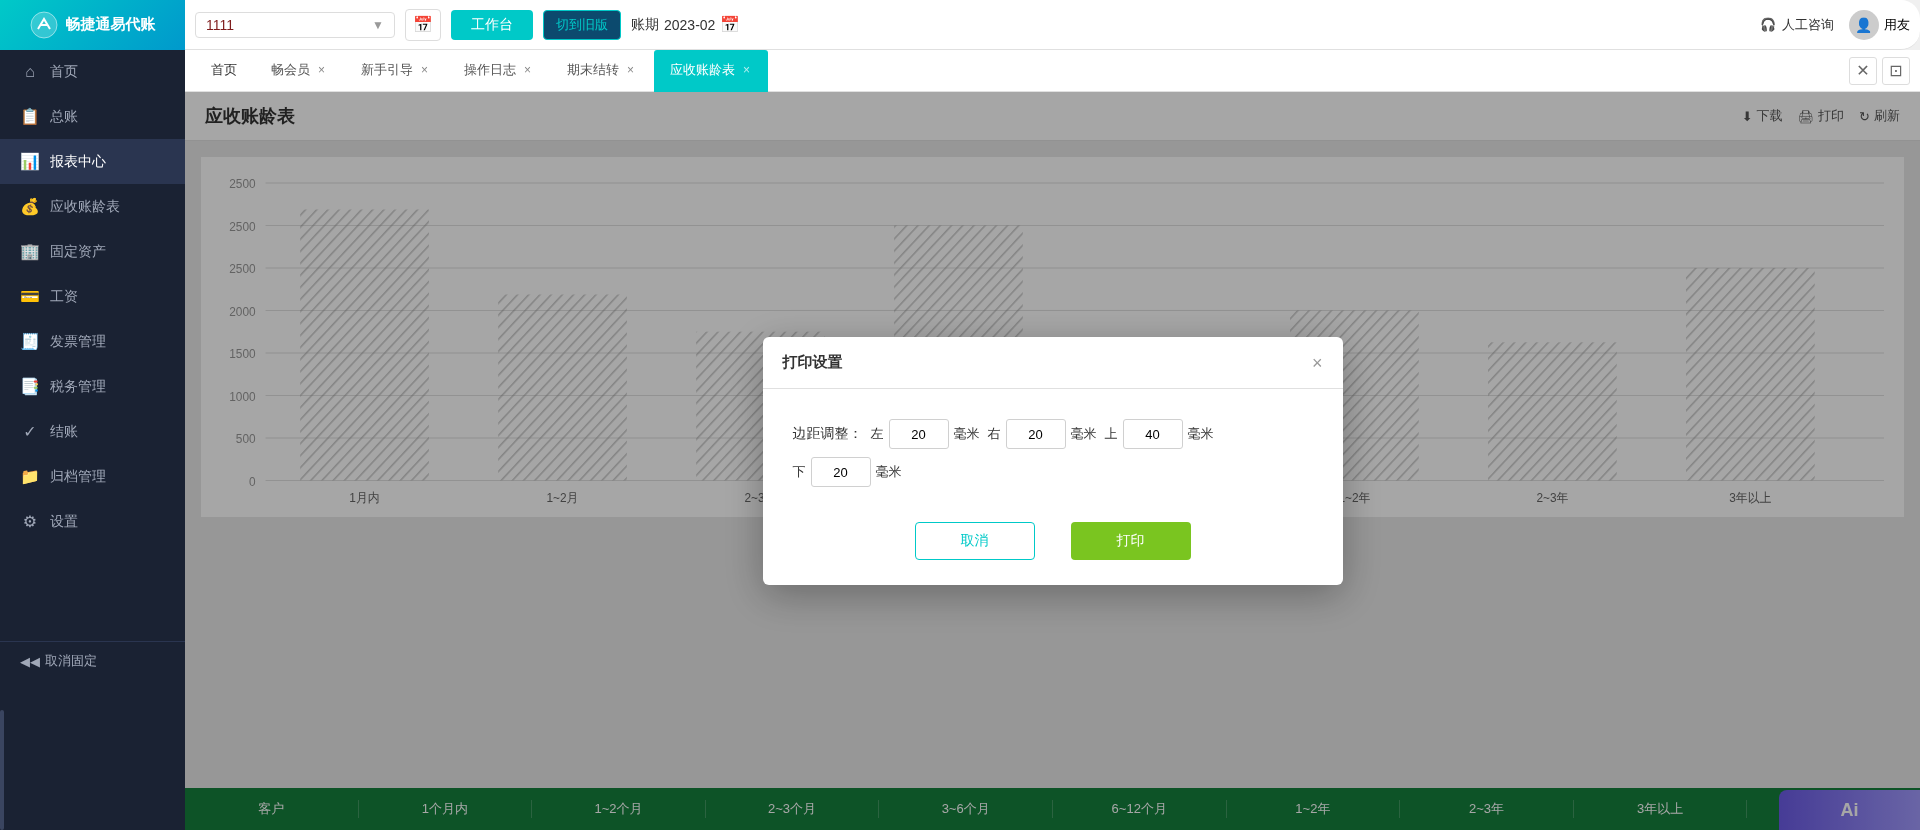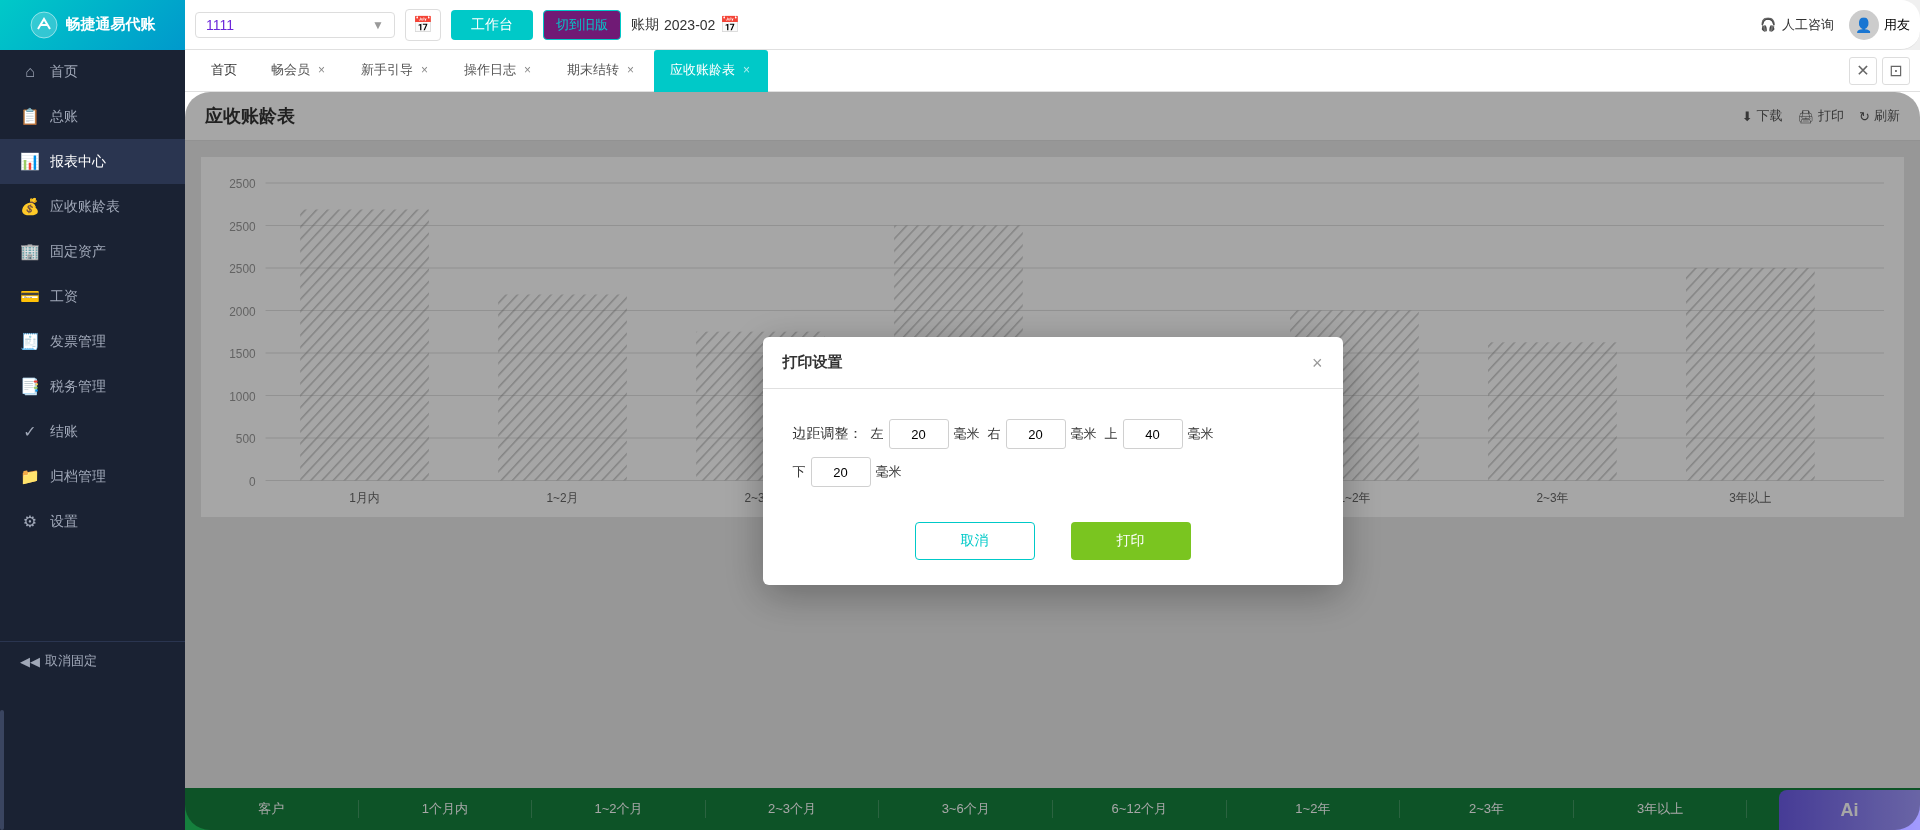--- a/index.html
+++ b/index.html
@@ -38,21 +38,21 @@
       display: flex;
       align-items: center;
       border: 1px solid #ddd;
       border-radius: 4px;
       padding: 4px 10px;
       min-width: 200px;
       cursor: pointer;
       background: #fff;
       gap: 5px;
     }
-    .company-name { flex: 1; font-size: 14px; color: #6d28d9; }
+    .company-name { flex: 1; font-size: 14px; color: #7f1d1d; }
     .dropdown-arrow { color: #999; font-size: 12px; }
     .calendar-btn {
       width: 36px; height: 32px;
       border: 1px solid #ddd;
       border-radius: 4px;
       background: #fff;
       display: flex;
       align-items: center;
       justify-content: center;
       cursor: pointer;
@@ -64,21 +64,21 @@
       color: #fff;
       border: none;
       border-radius: 4px;
       padding: 6px 20px;
       font-size: 14px;
       cursor: pointer;
     }
     .switch-version-btn {
       border: 1px solid #00c9c8;
       color: #00c9c8;
-      background: #701a75;
+      background: #0c4a6e;
       border-radius: 4px;
       padding: 5px 12px;
       font-size: 13px;
       cursor: pointer;
     }
     .period-info {
       display: flex;
       align-items: center;
       gap: 5px;
       font-size: 14px;
@@ -307,21 +307,20 @@
 
     
     .overlay {
       position: absolute;
       top: 0; left: 0; right: 0; bottom: 0;
       background: rgba(0,0,0,0.35);
       z-index: 100;
       display: flex;
       align-items: center;
       justify-content: center;
-      border-radius: 25px;
     }
 
     
     .dialog {
       background: #fff;
       border-radius: 6px;
       box-shadow: 0 10px 40px rgba(0,0,0,0.3);
       width: 580px;
       padding: 0;
       position: relative;

